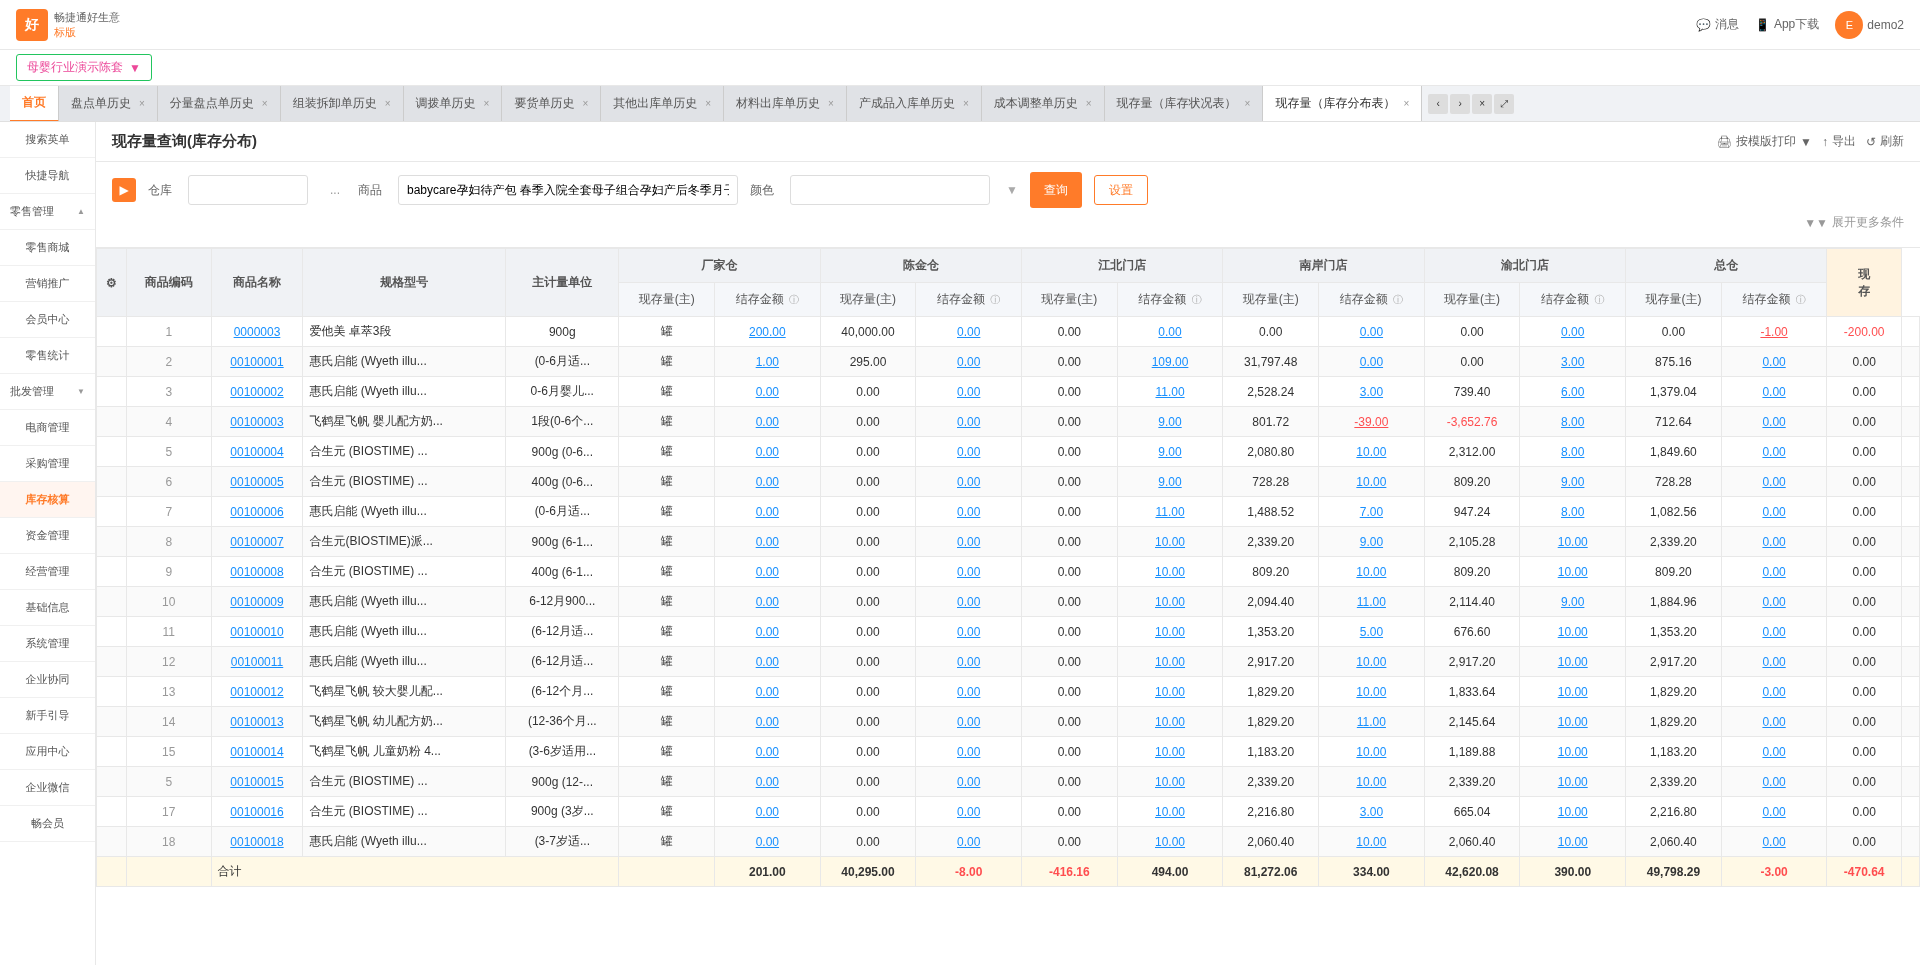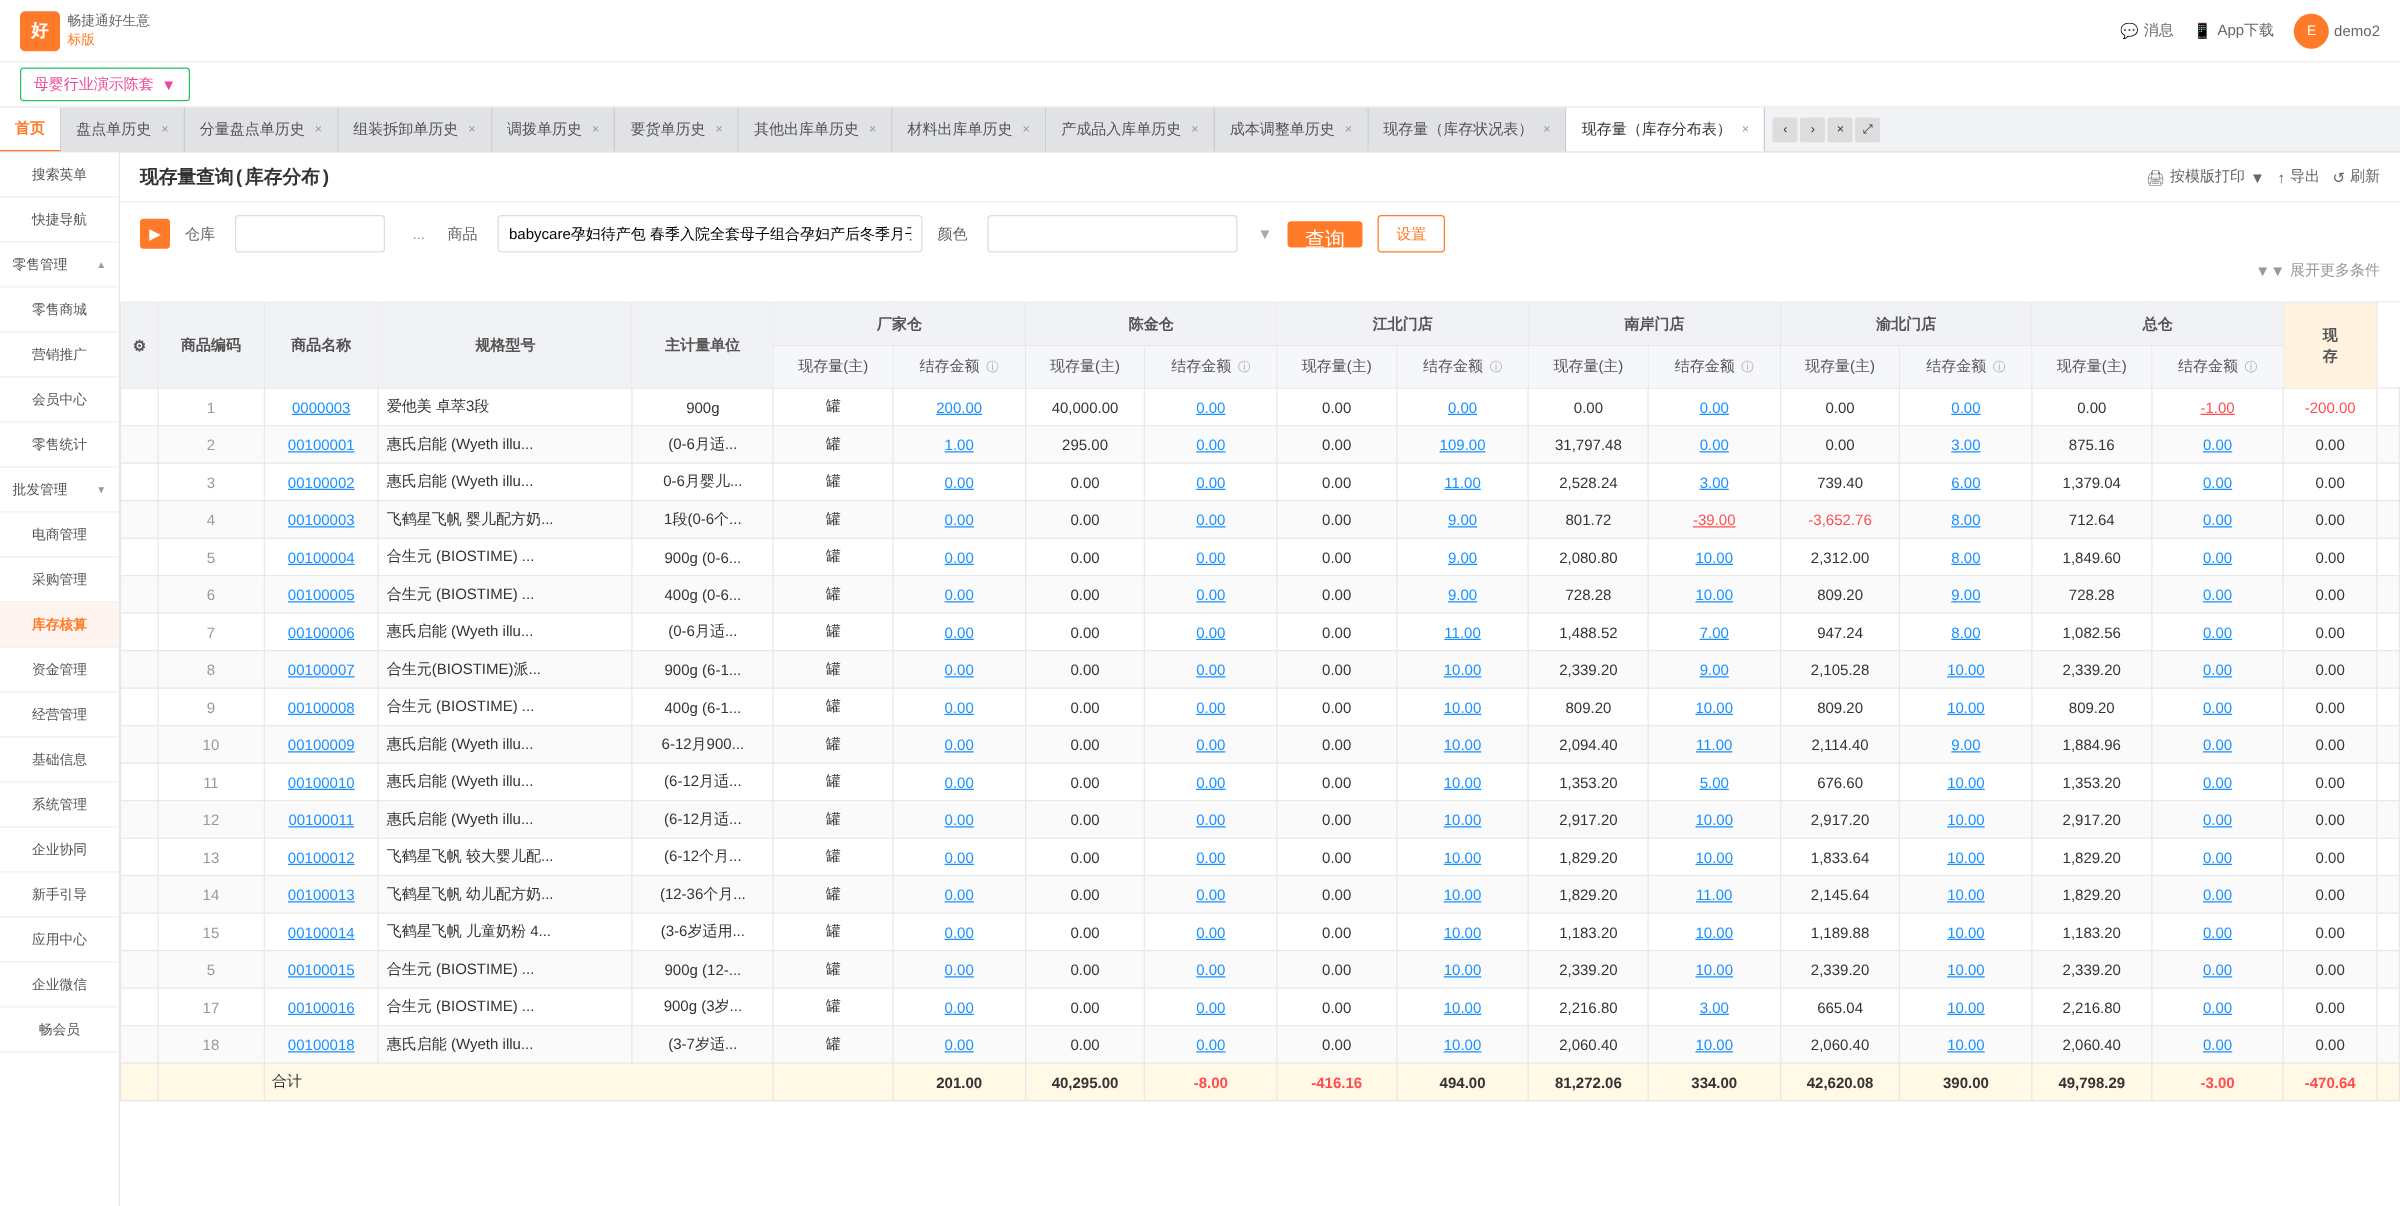--- a/index.html
+++ b/index.html
@@ -13,55 +13,55 @@
     .logo-text { font-size: 11px; color: #666; line-height: 1.3; }
     .top-bar-right { display: flex; align-items: center; gap: 16px; }
     .top-bar-btn { display: flex; align-items: center; gap: 4px; color: #666; cursor: pointer; font-size: 12px; }
     .avatar { width: 28px; height: 28px; border-radius: 50%; background: #ff7b29; display: flex; align-items: center; justify-content: center; color: #fff; font-size: 11px; }
 
     
     .industry-bar { height: 36px; background: #fff; border-bottom: 1px solid #e8e8e8; display: flex; align-items: center; padding: 0 16px; }
     .industry-selector { display: flex; align-items: center; gap: 6px; border: 1px solid #22c55e; padding: 4px 10px; border-radius: 3px; cursor: pointer; font-size: 12px; color: #ec4899; justify-content: space-between; }
 
     
-    .tab-bar { height: 36px; background: #f0f2f5; display: flex; align-items: center; overflow: hidden; border-bottom: 1px solid #e0e0e0; }
+    .tab-bar { height: 36px; background: #f0f2f5; display: flex; align-items: center; overflow: hidden; border-bottom: 1px solid #e0e0e0; padding-left: 10px; }
     .tab-item { display: flex; align-items: center; gap: 4px; padding: 0 12px; height: 36px; background: #e0e2e6; border-right: 1px solid #ccc; cursor: pointer; white-space: nowrap; font-size: 12px; color: #555; flex-shrink: 0; }
     .tab-item.home { background: #fff; color: #ff7b29; font-weight: bold; border-bottom: 2px solid #ff7b29; }
     .tab-item.active { background: #fff; color: #333; }
     .tab-item .close-btn { color: #999; font-size: 10px; margin-left: 4px; }
     .tab-nav { display: flex; align-items: center; gap: 2px; padding: 0 6px; }
     .tab-nav-btn { width: 20px; height: 20px; background: #ddd; border-radius: 2px; display: flex; align-items: center; justify-content: center; cursor: pointer; font-size: 10px; }
 
     
     .layout { display: flex; height: calc(100vh - 122px); }
     .sidebar { width: 96px; background: #fff; border-right: 1px solid #e8e8e8; overflow-y: auto; flex-shrink: 0; }
     .sidebar-item { padding: 10px 6px; text-align: center; cursor: pointer; border-bottom: 1px solid #f0f0f0; font-size: 11px; color: #555; }
     .sidebar-item.active { background: #fff5f0; color: #ff7b29; font-weight: bold; }
     .sidebar-item.has-sub { display: flex; align-items: center; justify-content: space-between; padding: 10px 10px; }
     .sidebar-sub-indicator { font-size: 8px; color: #999; }
 
     
     .main-content { flex: 1; overflow: hidden; display: flex; flex-direction: column; }
     
     
     .page-header { background: #fff; padding: 10px 16px; border-bottom: 1px solid #e8e8e8; display: flex; align-items: center; justify-content: space-between; }
-    .page-title { font-size: 15px; font-weight: bold; color: #333; font-family: Liberation Mono, monospace; }
+    .page-title { font-size: 15px; font-weight: bold; color: #333; }
     .header-actions { display: flex; align-items: center; gap: 10px; }
     .header-action-btn { display: flex; align-items: center; gap: 4px; cursor: pointer; font-size: 12px; color: #666; }
 
     
     .search-area { background: #fff; padding: 10px 16px; border-bottom: 1px solid #e8e8e8; }
     .search-row { display: flex; align-items: center; gap: 12px; flex-wrap: wrap; }
     .search-field { display: flex; align-items: center; gap: 16px; }
     .search-label { color: #666; font-size: 12px; white-space: nowrap; }
     .search-input { border: 1px solid #ddd; border-radius: 3px; padding: 5px 8px; font-size: 12px; height: 30px; }
     .search-input-wide { width: 340px; }
     .search-input-medium { width: 120px; }
     .search-input-color { width: 200px; }
-    .search-btn { background: #ff7b29; color: #fff; border: none; border-radius: 3px; padding: 5px 14px; cursor: pointer; font-size: 16px; height: 21px; }
+    .search-btn { background: #ff7b29; color: #fff; border: none; border-radius: 3px; padding: 5px 14px; cursor: pointer; font-size: 12px; height: 36px; }
     .setting-btn { background: #fff; color: #ff7b29; border: 1px solid #ff7b29; border-radius: 3px; padding: 5px 14px; cursor: pointer; font-size: 12px; height: 30px; }
     .expand-btn { display: flex; align-items: center; gap: 4px; color: #999; font-size: 12px; cursor: pointer; margin-left: auto; }
     .orange-arrow { width: 24px; height: 24px; background: #ff7b29; border-radius: 3px; display: flex; align-items: center; justify-content: center; color: #fff; cursor: pointer; font-size: 12px; flex-shrink: 0; }
     .ellipsis-btn { color: #999; cursor: pointer; padding: 0 6px; }
 
     
     .table-area { flex: 1; overflow: auto; background: #fff; margin: 0; }
     table { width: 100%; border-collapse: collapse; font-size: 12px; }
     thead tr th { background: #f5f7fa; border: 1px solid #e8e8e8; padding: 8px 6px; text-align: center; white-space: nowrap; position: sticky; top: 0; z-index: 10; font-weight: normal; color: #555; }
     thead tr.header-group th { background: #f0f2f5; font-weight: bold; }

